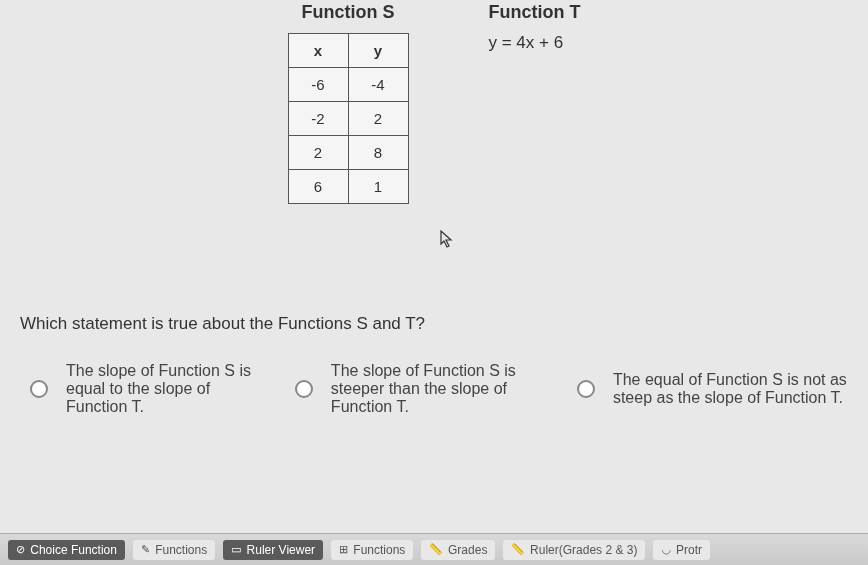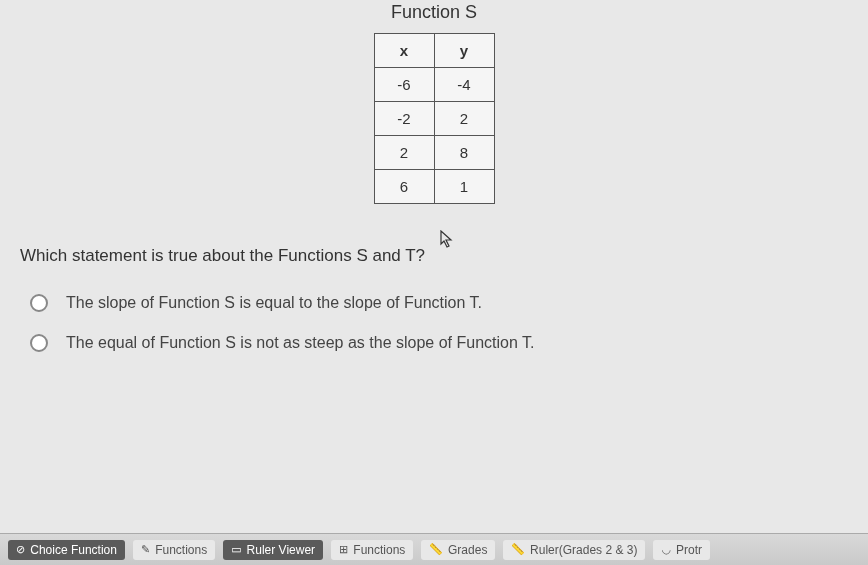--- a/index.html
+++ b/index.html
@@ -18,21 +18,21 @@
 .top-row {
   display: flex;
   justify-content: center;
   gap: 80px;
   padding-top: 2px;
 }
 .func-col {
   text-align: center;
 }
 .func-title {
-  font-weight: normal;
+  font-weight: bold;
   font-size: 18px;
   margin-bottom: 10px;
 }
 .eq {
   font-size: 17px;
   text-align: left;
 }
 table.xy {
   border-collapse: collapse;
   margin: 0 auto;
@@ -51,27 +51,27 @@
 }
 .cursor {
   position: absolute;
   left: 440px;
   top: 230px;
   font-size: 16px;
   color: #333;
 }
 .question {
   font-size: 17px;
-  margin-top: 42px;
+  margin-top: 110px;
   margin-bottom: 28px;
   color: #333;
 }
 .options {
   display: flex;
-  flex-direction: column;
+  flex-direction: row;
   gap: 22px;
   padding-left: 10px;
   padding-bottom: 20px;
 }
 .option {
   display: flex;
   align-items: center;
   gap: 18px;
 }
 .radio {
@@ -145,37 +145,45 @@
           <td>2</td>
           <td>8</td>
         </tr>
         <tr>
           <td>6</td>
           <td>1</td>
         </tr>
       </tbody>
         </table>
     </div>
+    <div class="func-col">
+      <div class="func-title">Function T</div>
+      <div class="eq">y = 4x + 6</div>
+    </div>
   </div>
 
   <span class="cursor">
     <svg width="14" height="18" viewBox="0 0 14 18">
         <path d="M1 1 L1 14 L4 11 L7 17 L9 16 L6 10 L11 10 Z" fill="none" stroke="#333" stroke-width="1.2"></path>
       </svg>
   </span>
 
   <div class="question">Which statement is true about the Functions S and T?</div>
 
   <div class="options">
     <div class="option">
       <div class="radio"></div>
       <div class="opt-text">The slope of Function S is equal to the slope of Function T.</div>
     </div>
     <div class="option">
       <div class="radio"></div>
+      <div class="opt-text">The slope of Function S is steeper than the slope of Function T.</div>
+    </div>
+    <div class="option">
+      <div class="radio"></div>
       <div class="opt-text">The equal of Function S is not as steep as the slope of Function T.</div>
     </div>
   </div>
 </div>
 
 <div class="toolbar">
   <div class="tool dark">
     <span class="ic">⊘</span>
     <span>Choice Function</span>
   </div>

